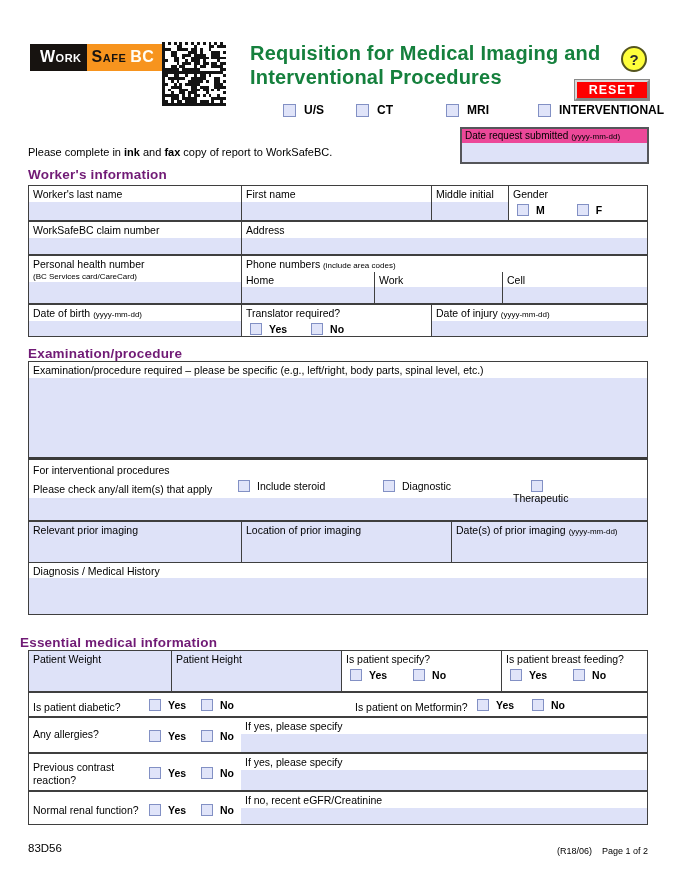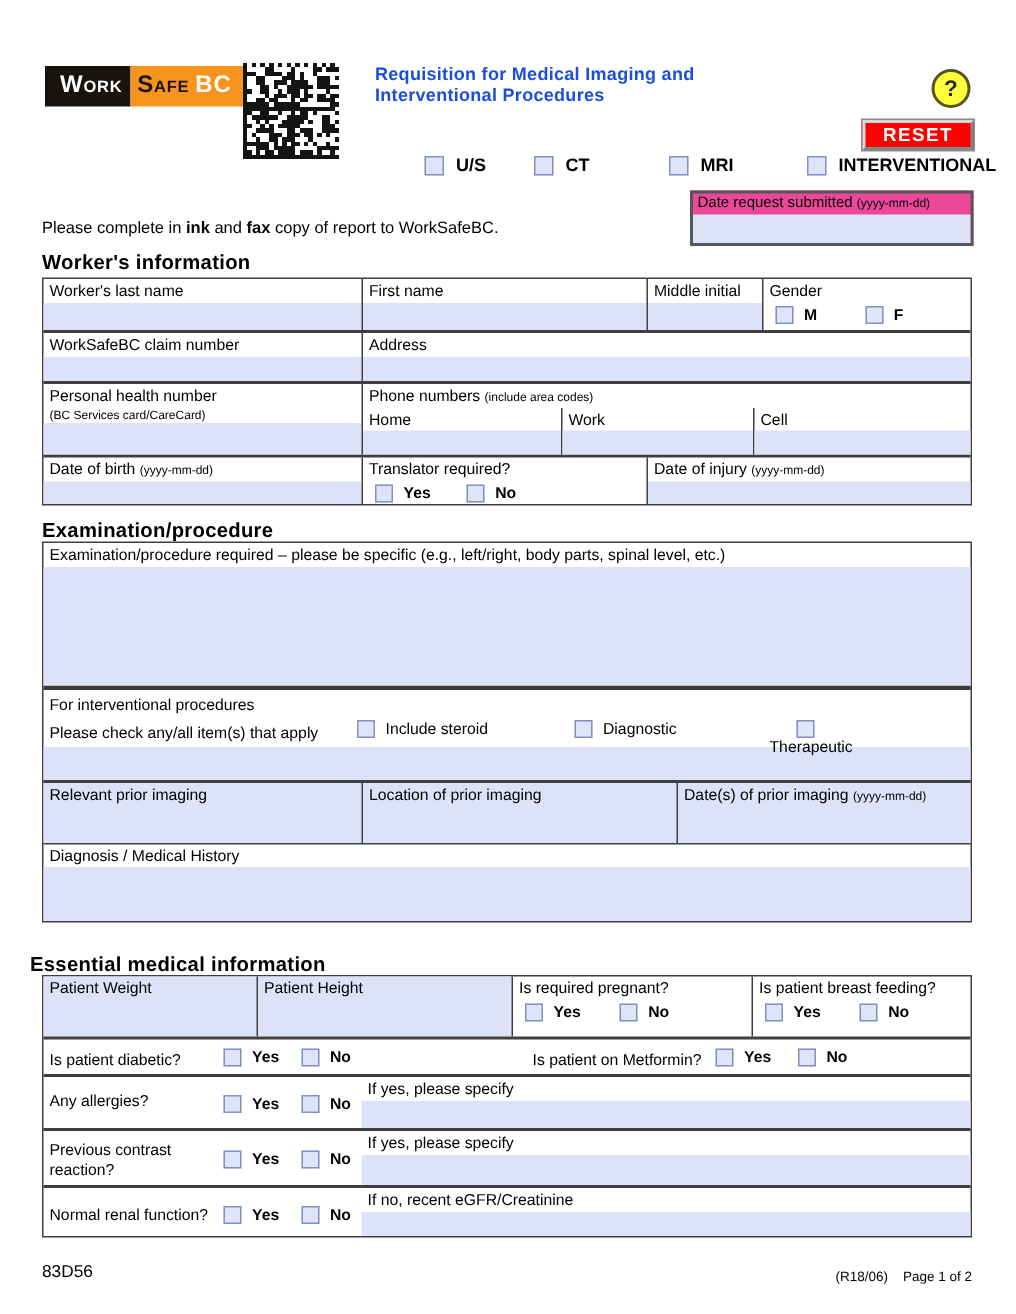--- a/index.html
+++ b/index.html
@@ -7,42 +7,42 @@
   body { font-family: "Liberation Sans", sans-serif; color:#000; }
   .page { position:relative; width:677px; height:876px; background:#fff; overflow:hidden; }
   .abs { position:absolute; }
 
   
   .logo { display:flex; align-items:stretch; font-variant:small-caps; font-weight:bold; font-size:16px; letter-spacing:.5px; }
   .logo-black { background:#171310; color:#fff; padding:4px 5px 5px 10px; display:flex; align-items:center; }
   .logo-orange { background:#F7941E; color:#171310; padding:4px 10px 5px 5px; display:flex; align-items:center; gap:4px; }
   .logo-bc { color:#fffdf5; }
   .barcode { background:#fff; }
-  .title { color:#1d4ed8; font-weight:bold; font-size:12px; line-height:1.18; letter-spacing:.2px; }
+  .title { color:#15803d; font-weight:bold; font-size:20px; line-height:1.18; letter-spacing:.2px; }
   .help-btn { width:26px; height:26px; border-radius:50%; background:#FFFF3B; border:2px solid #55551e;
               color:#2b2b2b; font-weight:bold; font-size:15px; display:flex; align-items:center; justify-content:center; cursor:pointer; }
   .reset-btn { width:74px; height:20px; background:#FE0000; color:#fff; font-weight:bold; font-size:12.5px;
                letter-spacing:1px; display:flex; align-items:center; justify-content:center;
                border:2px outset #d9d9d9; box-shadow:0 0 0 1px #8a8a8a; cursor:pointer; }
 
   
   .cb { width:12px; height:12px; background:#E0E4F9; border:1px solid #8290C4; display:inline-block; flex:none; cursor:pointer; }
   .cb-lb { font-weight:bold; font-size:10.5px; margin-left:7px; white-space:nowrap; }
   .pair { display:inline-flex; align-items:center; }
   .mod-item { display:flex; align-items:center; }
   .mod-item .cb { width:13px; height:13px; }
   .mod-item .cb-lb { font-size:12px; margin-left:8px; }
 
   .note { font-size:11px; }
   .note b { font-weight:bold; }
 
   .datebox { border:2px solid #55565A; background:#ec4899; display:flex; flex-direction:column; }
   .datebox .lbl { padding:1px 3px; }
 
-  .sec-h { color:#000000; font-weight:bold; font-size:13.5px; letter-spacing:.2px; }
+  .sec-h { color:#701a75; font-weight:bold; font-size:13.5px; letter-spacing:.2px; }
 
   
   .tbl { border:1px solid #3f3f3f; background:#fff; width:620px; }
   .row { display:flex; align-items:stretch; }
   .sep2 { border-top:2px solid #3f3f3f; }
   .sep3 { border-top:3px solid #3a3a3a; }
   .sep1 { border-top:1px solid #3f3f3f; }
   .cell { display:flex; flex-direction:column; }
   .bl { border-left:1px solid #3f3f3f; }
   .lbl { font-size:10.5px; line-height:1.2; padding:2px 4px 1px 4px; white-space:nowrap; }
@@ -542,21 +542,21 @@
   <div class="abs tbl" style="left:28px; top:650px;">
 
     <div class="row" style="height:40px;">
       <div class="cell lav" style="width:142px;">
         <div class="lbl">Patient Weight</div>
       </div>
       <div class="cell bl lav" style="width:170px;">
         <div class="lbl">Patient Height</div>
       </div>
       <div class="cell bl" style="width:160px;">
-        <div class="lbl">Is required pregnant?</div>
+        <div class="lbl">Is patient specify?</div>
         <div class="cbline">
           <span class="pair">
               <span class="cb"></span>
               <span class="cb-lb">Yes</span>
             </span>
           <span class="pair" style="margin-left:26px;">
               <span class="cb"></span>
               <span class="cb-lb">No</span>
             </span>
         </div>

